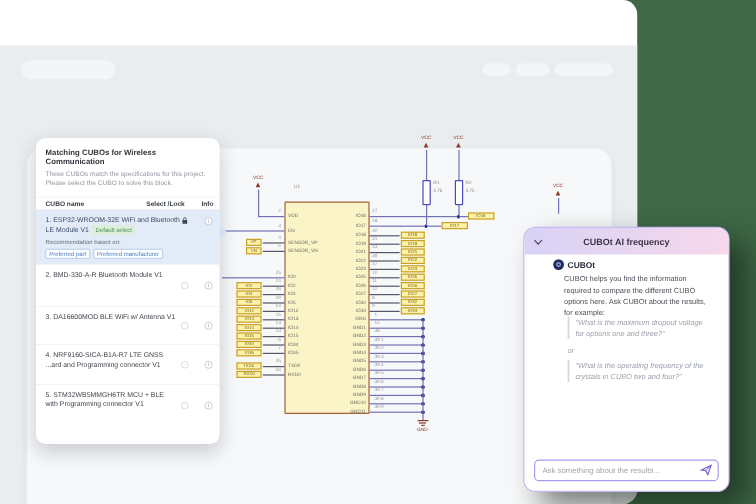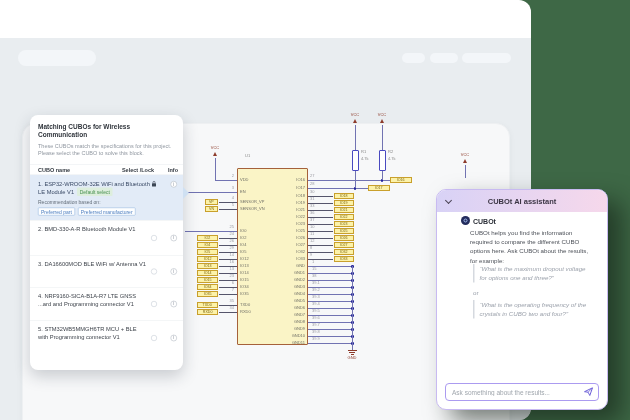--- a/index.html
+++ b/index.html
@@ -371,21 +371,21 @@
         <span class="radio"></span>
         <span class="info-ic">i</span>
       </div>
     </div>
     <div class="pointer"></div>
   </aside>
 
   <aside class="ai-panel">
     <div class="ai-header">
       <span class="chev"></span>
-      <span class="ai-header-title">CUBOt AI assistant</span>
+      <span class="ai-header-title">CUBOt AI frequency</span>
     </div>
     <div class="ai-scale">
       <span class="ai-avatar">
           <span></span>
         </span>
       <span class="ai-name">CUBOt</span>
       <div class="ai-intro">CUBOt helps you find the information required to compare the different CUBO options here. Ask CUBOt about the results, for example:</div>
       <div class="ai-quote" style="top:96px;">“What is the maximum dropout voltage for options one and three?”</div>
       <div class="ai-or" style="top:146px;">or</div>
       <div class="ai-quote" style="top:168px;">“What is the operating frequency of the crystals in CUBO two and four?”</div>

